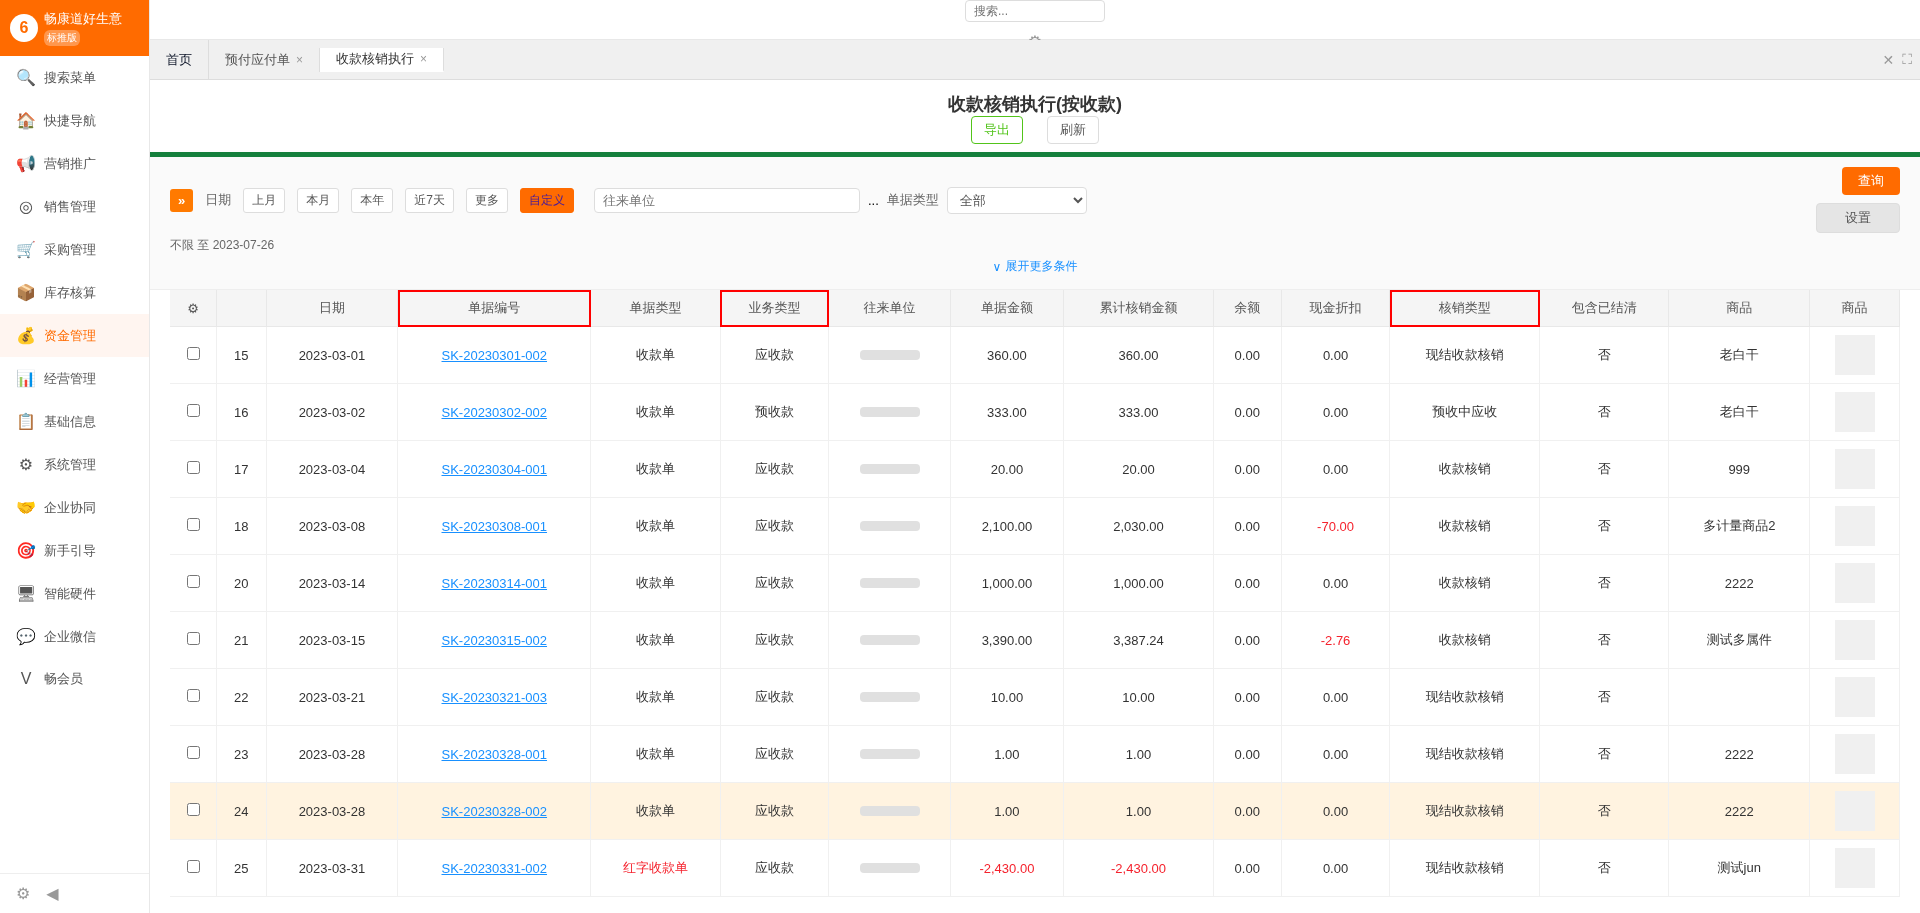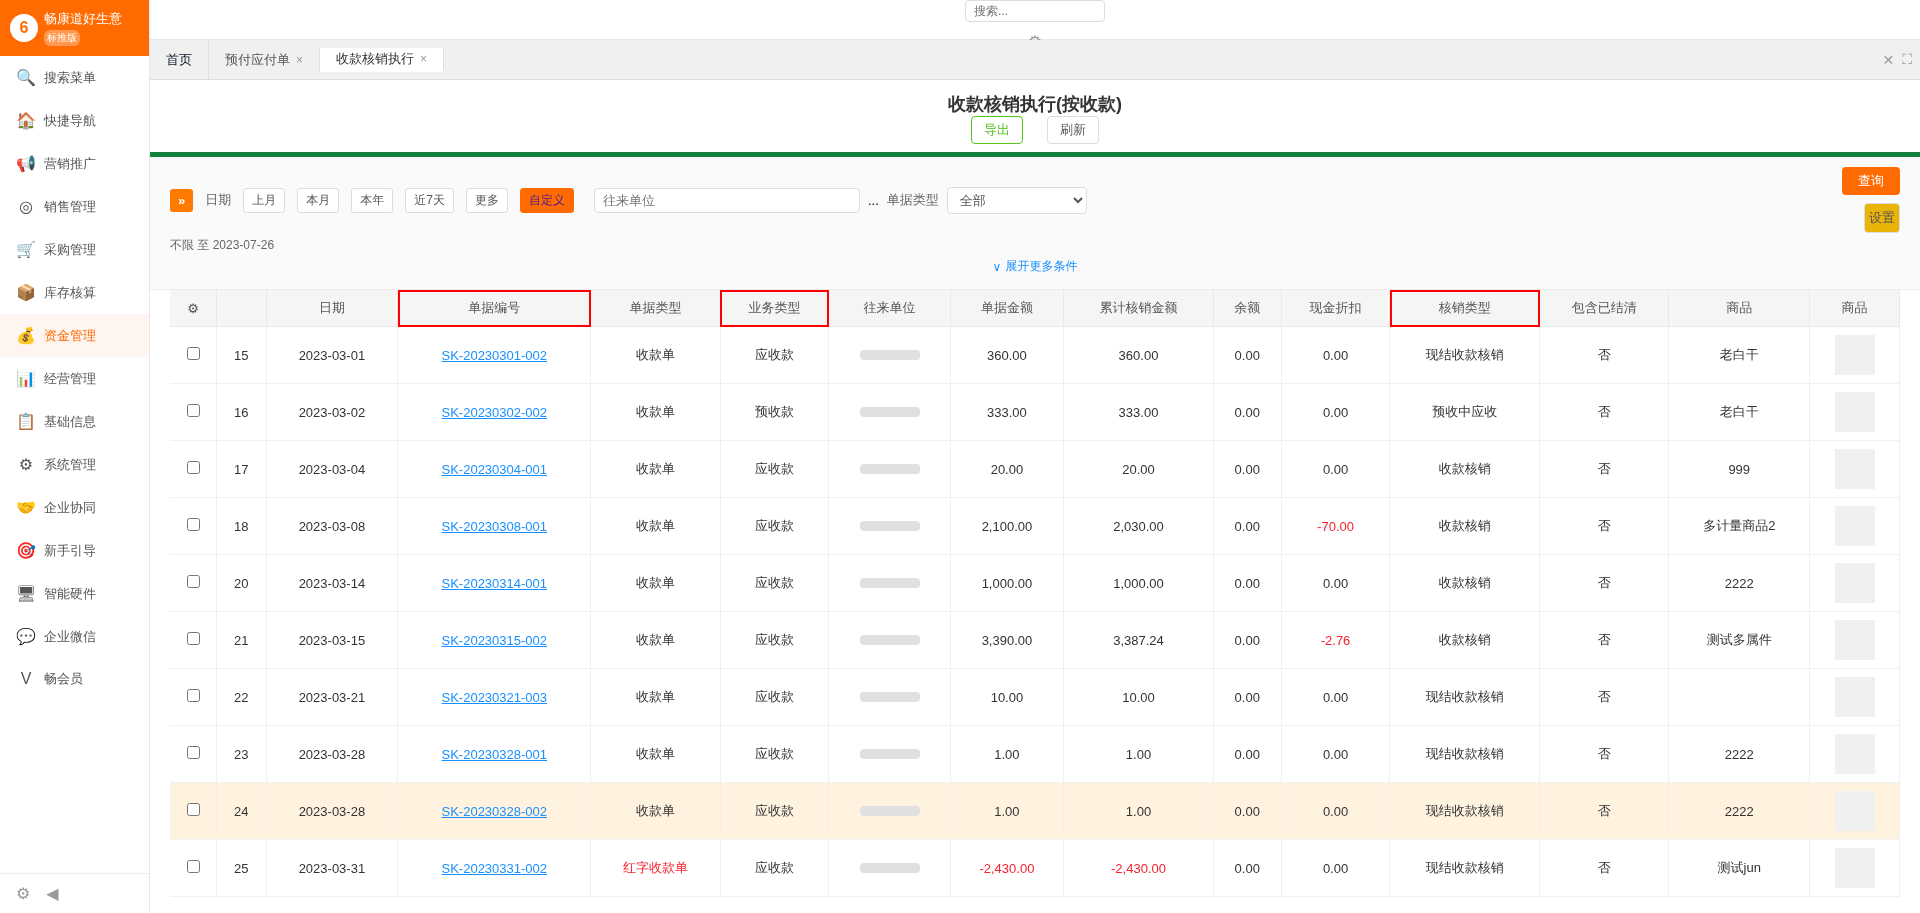--- a/index.html
+++ b/index.html
@@ -49,21 +49,21 @@
     
     .filter-bar { padding: 10px 20px; background: #fafafa; border-bottom: 1px solid #eee; }
     .filter-row { display: flex; align-items: center; gap: 12px; flex-wrap: wrap; }
     .filter-label { color: #666; font-size: 13px; }
     .filter-btn { padding: 3px 8px; border-radius: 3px; border: 1px solid #ddd; background: #fff; cursor: pointer; font-size: 12px; color: #555; }
     .filter-btn.active-custom { background: #ff6b00; color: #4c1d95; border-color: #ff6b00; }
     .filter-date-range { color: #666; font-size: 12px; margin-top: 4px; }
     .filter-unit { border: 1px solid #ddd; border-radius: 4px; padding: 4px 80px 4px 8px; font-size: 13px; color: #999; background: #fff; }
     .filter-type-select { border: 1px solid #ddd; border-radius: 4px; padding: 4px 30px 4px 8px; font-size: 13px; color: #555; background: #fff; min-width: 140px; }
     .btn-query { background: #ff6b00; color: #fff; border: none; border-radius: 4px; padding: 5px 16px; font-size: 13px; cursor: pointer; }
-    .btn-setting { background: #eab308; color: #555; border: 1px solid #ddd; border-radius: 4px; padding: 5px 4px; font-size: 13px; cursor: pointer; margin-top: 4px; }
+    .btn-setting { background: #e5e5e5; color: #555; border: 1px solid #ddd; border-radius: 4px; padding: 5px 28px; font-size: 13px; cursor: pointer; margin-top: 4px; }
     .expand-more { text-align: center; padding: 4px; color: #1890ff; font-size: 12px; cursor: pointer; display: flex; align-items: center; justify-content: center; gap: 4px; }
     .filter-collapse-btn { background: #ff7a00; color: #fff; border: none; border-radius: 3px; padding: 4px 8px; cursor: pointer; font-size: 13px; font-weight: bold; }
 
     
     .table-wrap { flex: 1; overflow: auto; padding: 0 20px; }
     table { width: 100%; border-collapse: collapse; font-size: 13px; }
     thead tr { background: #f5f5f5; }
     th { padding: 9px 8px; text-align: center; border-bottom: 1px solid #e8e8e8; border-right: 1px solid #e8e8e8; color: #555; font-weight: 500; white-space: nowrap; }
     td { padding: 8px 8px; text-align: center; border-bottom: 1px solid #f0f0f0; border-right: 1px solid #f0f0f0; color: #333; white-space: nowrap; }
     tr.highlighted td { background: #fff3e0; }

